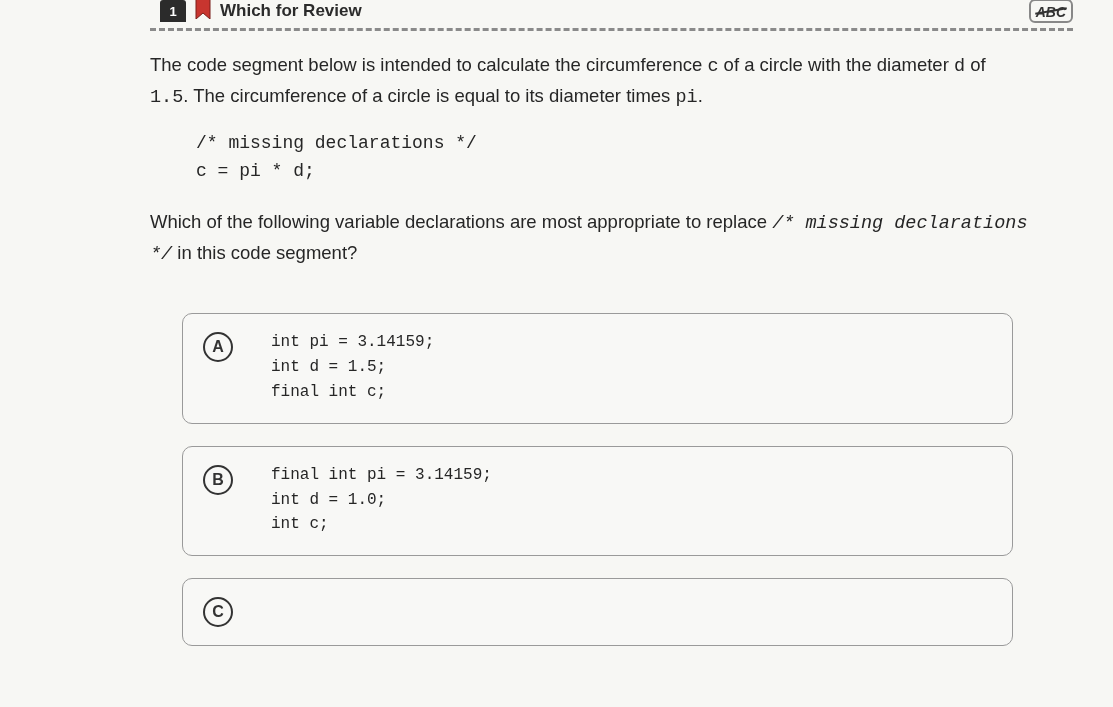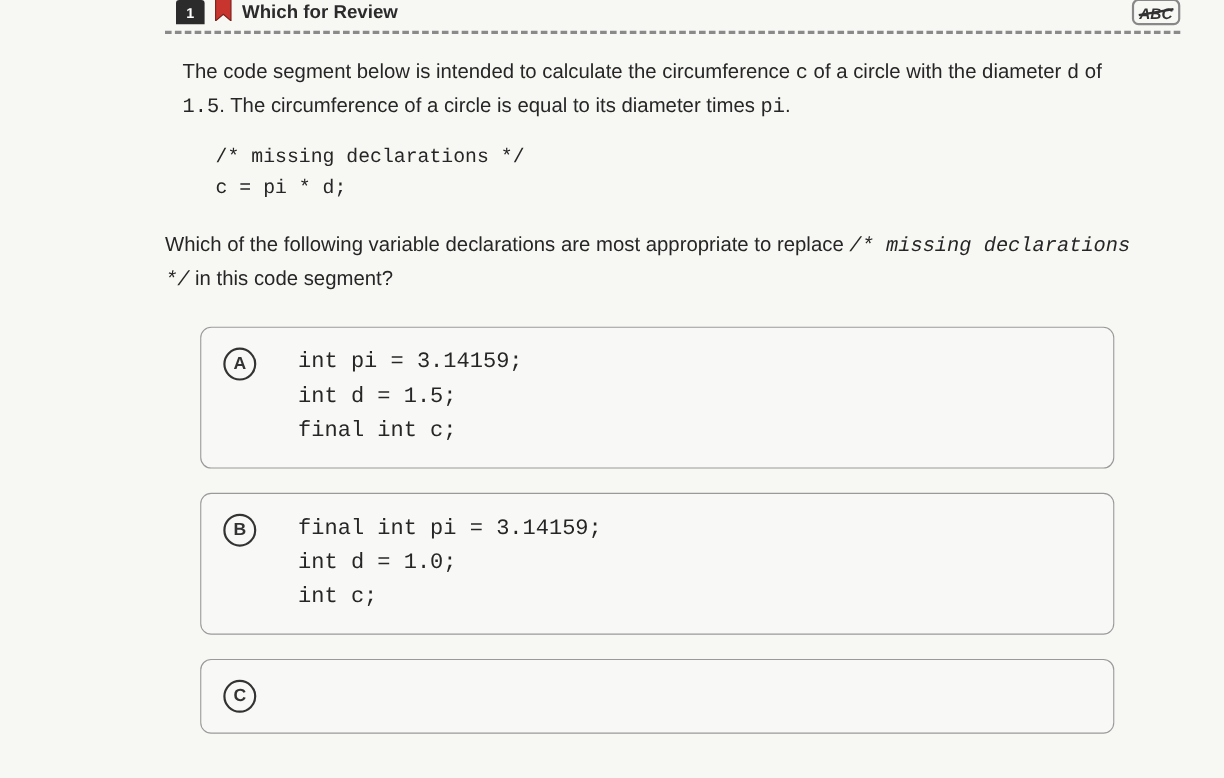--- a/index.html
+++ b/index.html
@@ -76,36 +76,35 @@
     border: 0;
     border-top: 3px dashed #8a8a8a;
     margin: 0 0 20px 0;
   }
   .stem {
     font-size: 18.5px;
     line-height: 1.55;
     color: #262626;
     margin-bottom: 18px;
     max-width: 870px;
-    margin-left: 16px;
   }
   .mono { font-family: "Courier New", Courier, monospace; }
   .codeblock {
     font-family: "Courier New", Courier, monospace;
     font-size: 18px;
     line-height: 1.55;
     color: #262626;
     white-space: pre;
     margin: 0 0 22px 46px;
   }
   .sub {
     font-size: 18.5px;
     line-height: 1.55;
     color: #262626;
-    margin-bottom: 28px;
+    margin-bottom: 44px;
     max-width: 880px;
   }
   .sub .mono-it { font-family: "Courier New", Courier, monospace; font-style: italic; }
   .options {
     display: flex;
     flex-direction: column;
     gap: 22px;
     padding-left: 32px;
     padding-right: 60px;
   }
@@ -129,21 +128,21 @@
     justify-content: center;
     font-size: 16px;
     font-weight: 700;
     color: #333;
     flex: 0 0 30px;
     margin-top: 2px;
     background: transparent;
   }
   .opt-code {
     font-family: "Courier New", Courier, monospace;
-    font-size: 20px;
+    font-size: 16px;
     line-height: 1.55;
     color: #262626;
     white-space: pre;
   }
 </style>
 </head>
 <body>
 
 <div class="page">
   <div class="top-row">

